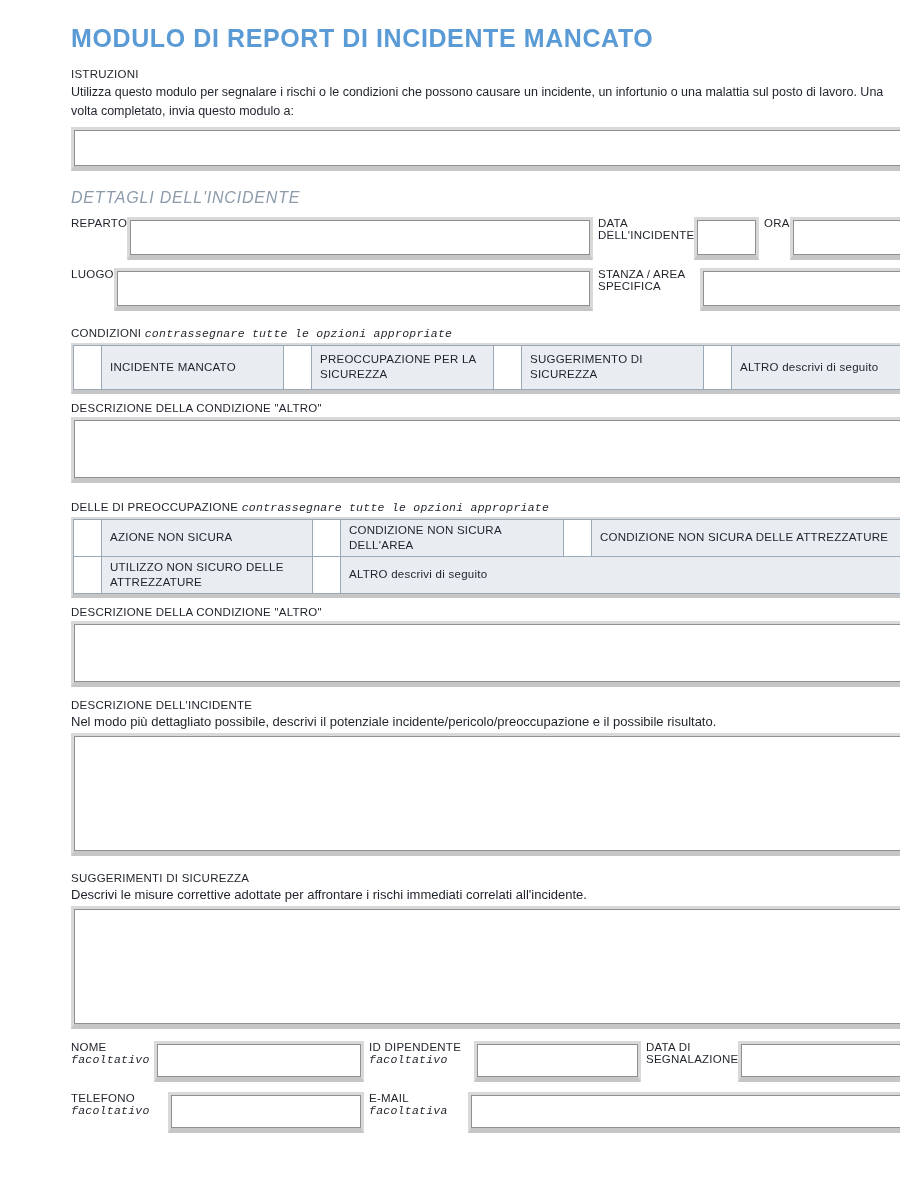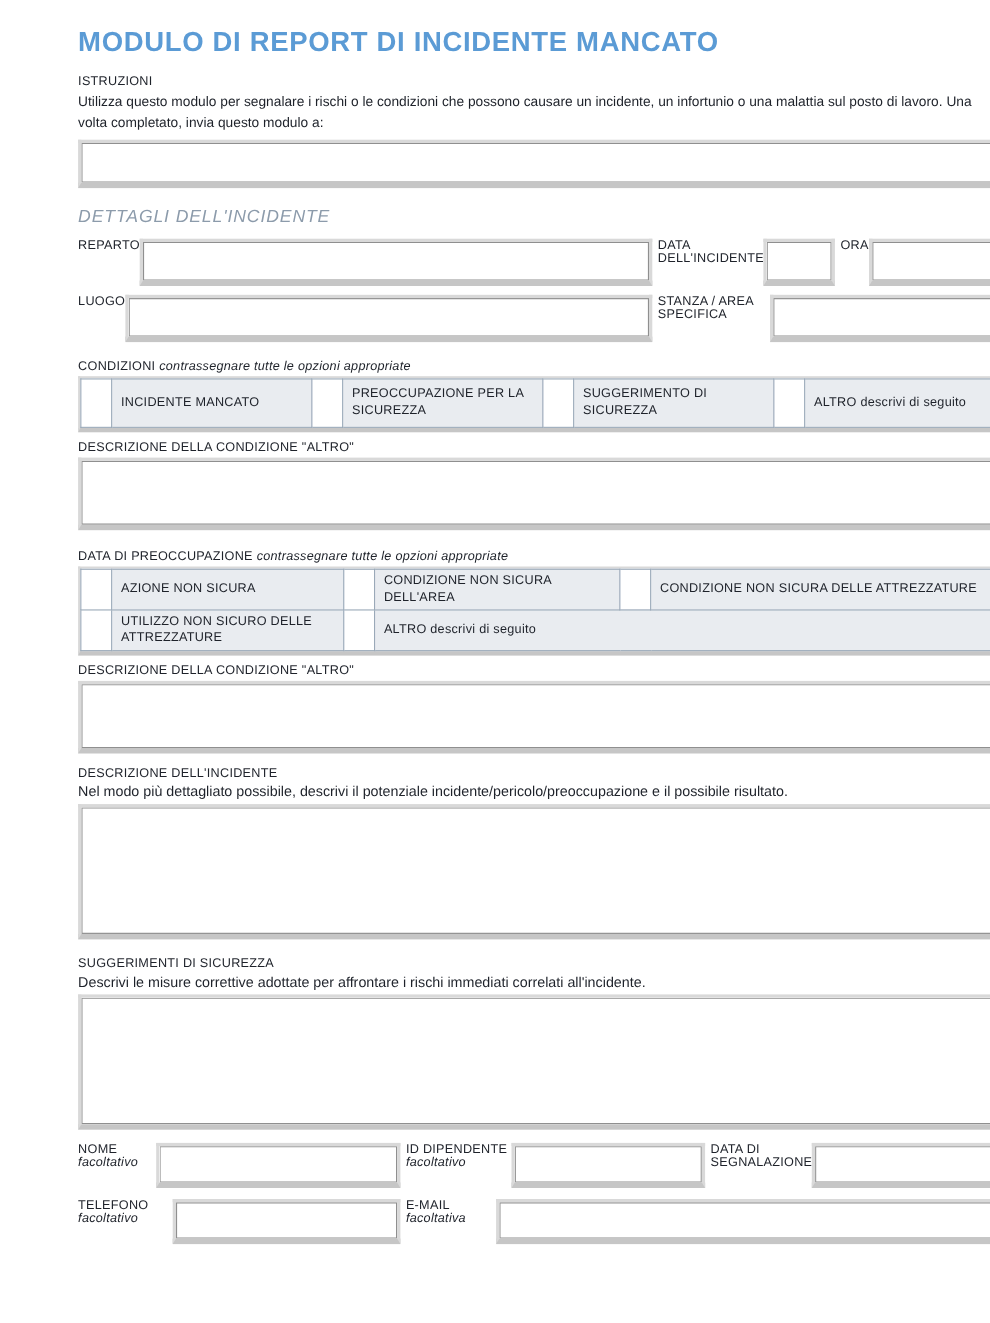--- a/index.html
+++ b/index.html
@@ -31,21 +31,21 @@
     letter-spacing: 0.8px;
     margin: 18px 0 10px 0;
     font-style: italic;
   }
   .label {
     font-size: 11.5px;
     letter-spacing: 0.25px;
     margin-bottom: 3px;
     color: #1e222a;
   }
-  .label i { font-style: italic; }
+  .label i { font-style: italic; font-family: Liberation Mono, monospace; }
   .hint {
     font-size: 13px;
     margin-bottom: 4px;
     color: #1e222a;
   }
   p.intro {
     font-size: 12.5px;
     line-height: 1.55;
     margin: 2px 0 5px 0;
     max-width: 830px;
@@ -161,21 +161,21 @@
         <td class="lbl">ALTRO descrivi di seguito</td>
       </tr>
     </tbody>
       </table>
   </div>
 
   <div class="label">DESCRIZIONE DELLA CONDIZIONE "ALTRO"</div>
   <div class="frame h66"></div>
 
   <div class="label mt18">
-    <span>DATA DI PREOCCUPAZIONE</span>
+    <span>DELLE DI PREOCCUPAZIONE</span>
     <i>contrassegnare tutte le opzioni appropriate</i>
   </div>
   <div class="table-frame">
     <table class="opts">
       <colgroup>
         <col style="width:28px">
           <col style="width:211px">
         <col style="width:28px">
           <col style="width:223px">
         <col style="width:28px">

